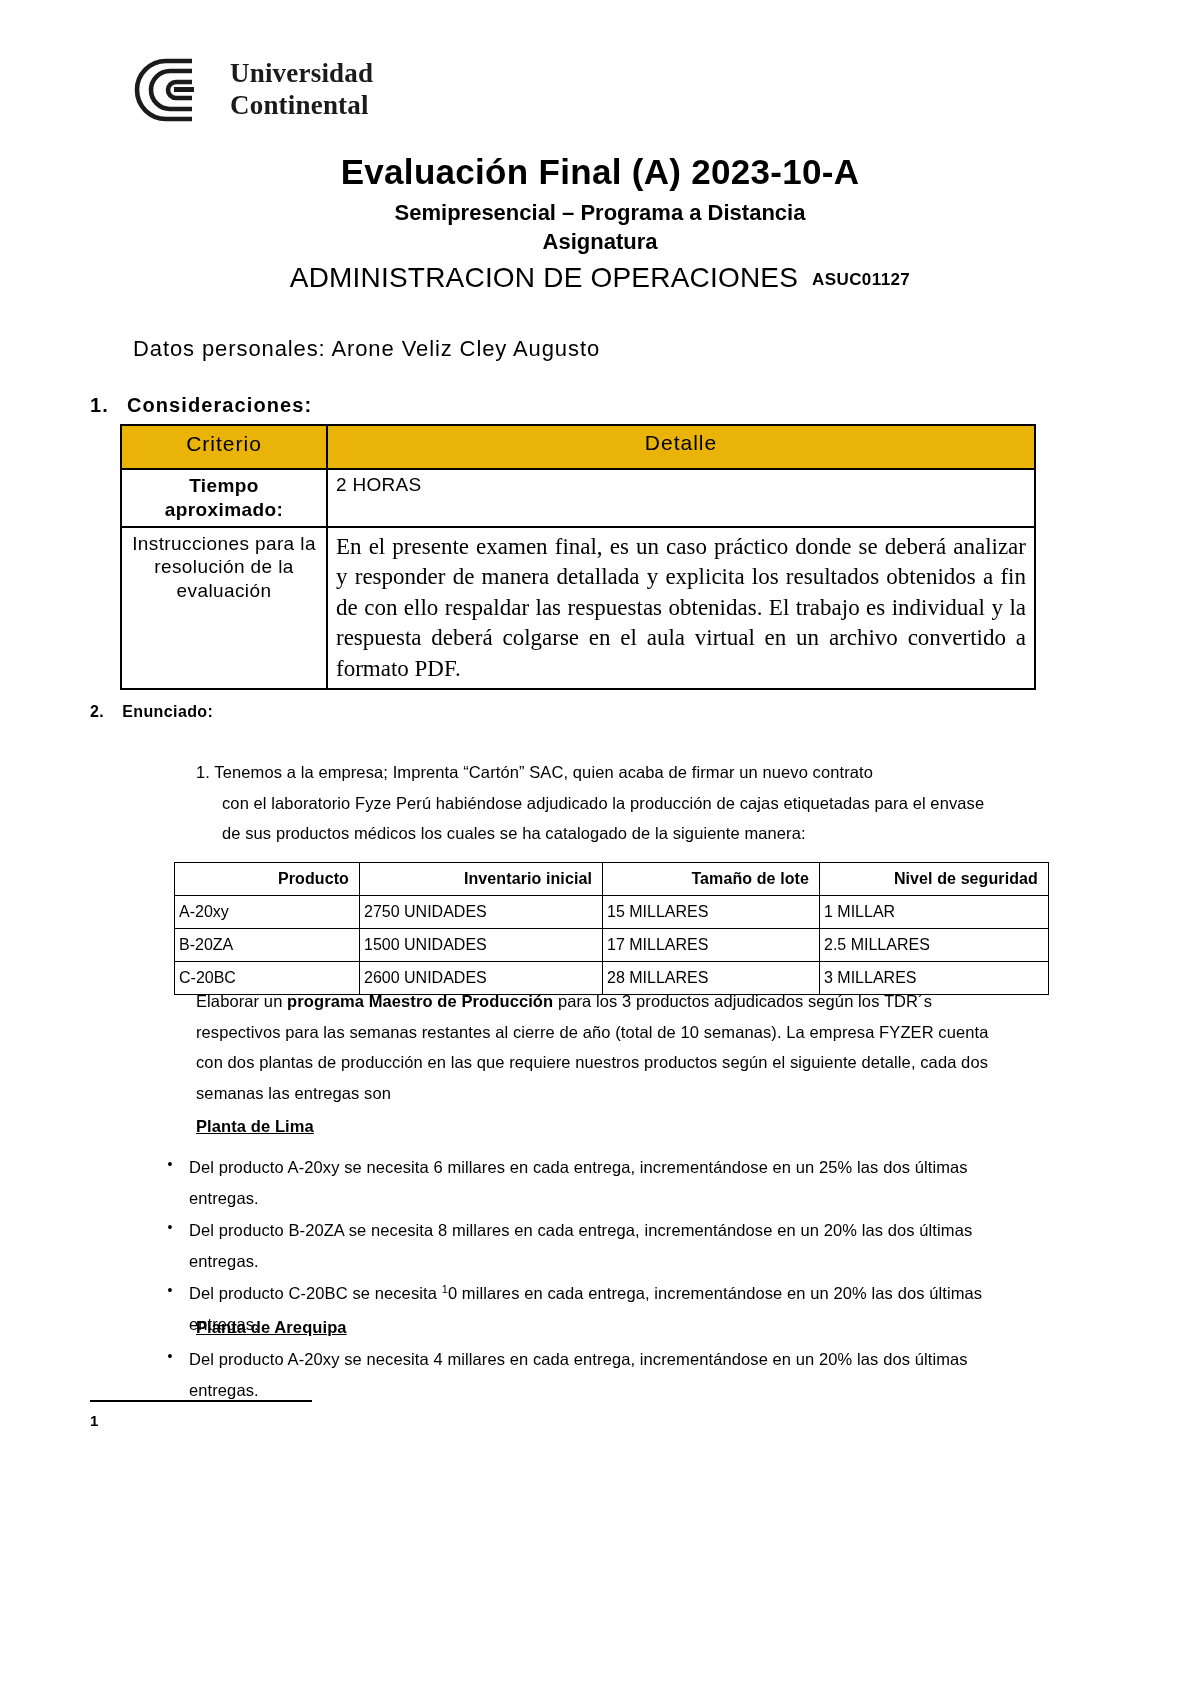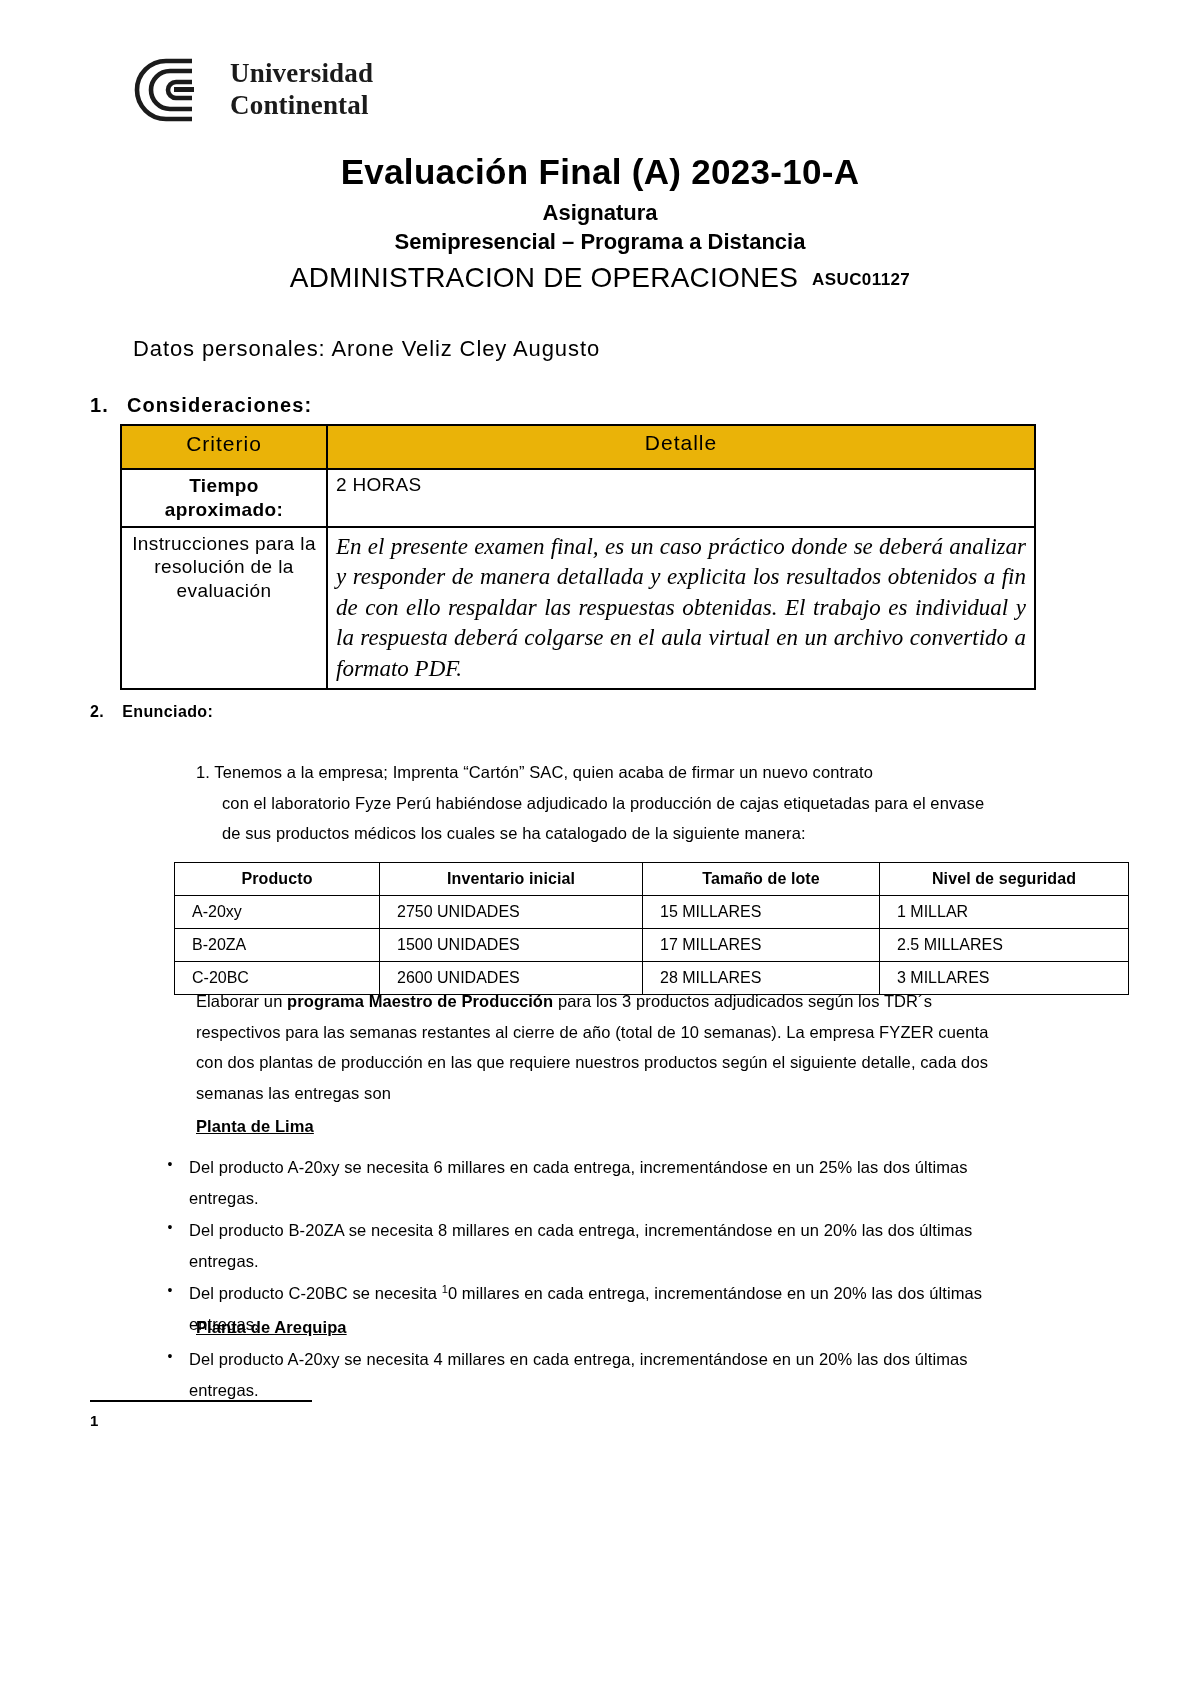--- a/index.html
+++ b/index.html
@@ -156,21 +156,20 @@
     letter-spacing: .3px;
     padding-top: 9px;
   }
   .crit-value-serif {
     font-family: "Liberation Serif", serif;
     font-size: 23px;
     line-height: 1.33;
     text-align: justify;
     text-justify: inter-word;
     padding: 8px 10px 10px 12px;
-    font-style: italic;
   }
 
   
   .body-text {
     font-size: 16.5px;
     line-height: 1.85;
     letter-spacing: .1px;
   }
   .numbered-para {
     position: absolute;
@@ -195,28 +194,28 @@
     width: 790px;
     border-collapse: collapse;
     table-layout: fixed;
   }
   .prod-table th, .prod-table td {
     border: 1.6px solid #000;
     font-size: 16px;
     height: 24px;
   }
   .prod-table th {
-    text-align: center;
+    text-align: right;
     font-weight: 700;
     letter-spacing: .1px;
-    padding: 4px 20px;
+    padding: 4px 10px;
   }
   .prod-table td {
     text-align: left;
-    padding: 4px 17px;
+    padding: 4px 4px;
     font-weight: 400;
   }
   .col-prod { width: 164px; }
   .col-inv  { width: 222px; }
   .col-lote { width: 196px; }
   .col-seg  { width: 208px; }
 
   
   .after-table {
     position: absolute;
@@ -299,22 +298,22 @@
       <rect x="44" y="32" width="20" height="5" fill="#1b1b1b"></rect>
     </svg>
     <div class="logo-text">
       <div>Universidad</div>
       <div>Continental</div>
     </div>
   </div>
 
   <div class="title-wrap">
     <div class="doc-title">Evaluación Final (A) 2023-10-A</div>
+    <div class="doc-sub">Semipresencial – Programa a Distancia</div>
     <div class="doc-sub">Asignatura</div>
-    <div class="doc-sub">Semipresencial – Programa a Distancia</div>
     <div class="course-line">
       <span>ADMINISTRACION DE OPERACIONES</span><span class="course-code">ASUC01127</span>
     </div>
   </div>
 
   <div class="personal">Datos personales: Arone Veliz Cley Augusto</div>
 
   <div class="sec" id="sec-consideraciones">
     <span class="sec-num">1.</span>
     <span class="sec-title">Consideraciones:</span>

